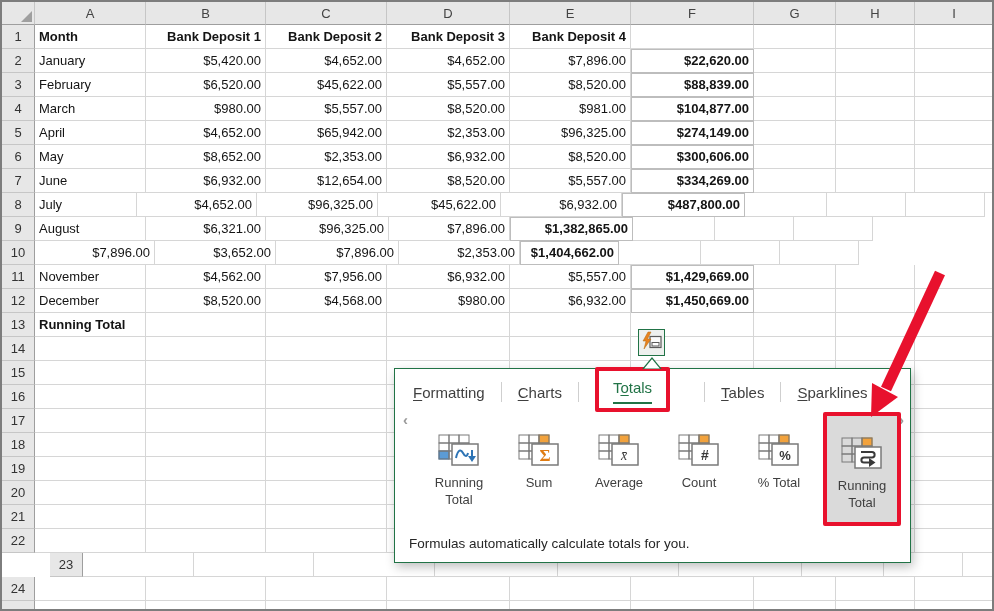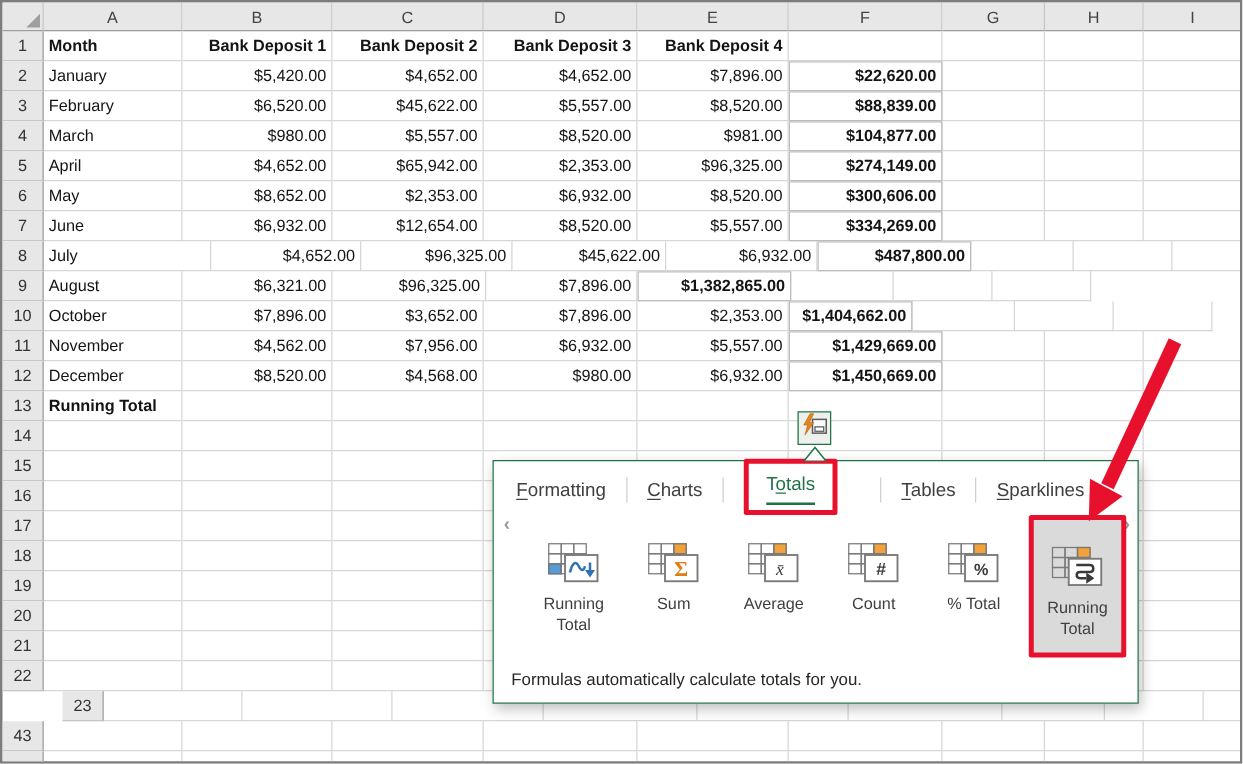--- a/index.html
+++ b/index.html
@@ -153,21 +153,21 @@
         <div class="cell num" style="width: 121px;">$12,654.00</div>
         <div class="cell num" style="width: 123px;">$8,520.00</div>
         <div class="cell num" style="width: 121px;">$5,557.00</div>
         <div class="cell num f-prev" style="width: 123px;">$334,269.00</div>
         <div class="cell num" style="width: 82px;"></div>
         <div class="cell num" style="width: 79px;"></div>
         <div class="cell num" style="width: 79px;"></div>
       </div>
       <div class="g-row">
         <div class="rowhdr" style="width: 33px;">8</div>
-        <div class="cell txt" style="width: 134px; text-align: right;">July</div>
+        <div class="cell txt" style="width: 102px; text-align: right;">July</div>
         <div class="cell num" style="width: 120px;">$4,652.00</div>
         <div class="cell num" style="width: 121px;">$96,325.00</div>
         <div class="cell num" style="width: 123px;">$45,622.00</div>
         <div class="cell num" style="width: 121px;">$6,932.00</div>
         <div class="cell num f-prev" style="width: 123px;">$487,800.00</div>
         <div class="cell num" style="width: 82px;"></div>
         <div class="cell num" style="width: 79px;"></div>
         <div class="cell num" style="width: 79px;"></div>
       </div>
       <div class="g-row">
@@ -176,21 +176,20 @@
         <div class="cell num" style="width: 120px;">$6,321.00</div>
         <div class="cell num" style="width: 123px;">$96,325.00</div>
         <div class="cell num" style="width: 121px;">$7,896.00</div>
         <div class="cell num f-prev" style="width: 123px;">$1,382,865.00</div>
         <div class="cell num" style="width: 82px;"></div>
         <div class="cell num" style="width: 79px;"></div>
         <div class="cell num" style="width: 79px;"></div>
       </div>
       <div class="g-row">
         <div class="rowhdr" style="width: 33px;">10</div>
-        <div class="cell txt" style="width: 111px;">October</div>
         <div class="cell num" style="width: 120px;">$7,896.00</div>
         <div class="cell num" style="width: 121px;">$3,652.00</div>
         <div class="cell num" style="width: 123px;">$7,896.00</div>
         <div class="cell num" style="width: 121px;">$2,353.00</div>
         <div class="cell num f-prev" style="width: 99px;">$1,404,662.00</div>
         <div class="cell num" style="width: 82px;"></div>
         <div class="cell num" style="width: 79px;"></div>
         <div class="cell num" style="width: 79px;"></div>
       </div>
       <div class="g-row">
@@ -343,21 +342,21 @@
         <div class="cell num" style="width: 120px;"></div>
         <div class="cell num" style="width: 121px;"></div>
         <div class="cell num" style="width: 123px;"></div>
         <div class="cell num" style="width: 121px;"></div>
         <div class="cell num" style="width: 123px;"></div>
         <div class="cell num" style="width: 82px;"></div>
         <div class="cell num" style="width: 79px;"></div>
         <div class="cell num" style="width: 79px;"></div>
       </div>
       <div class="g-row">
-        <div class="rowhdr" style="width: 33px;">43</div>
+        <div class="rowhdr" style="width: 33px;">24</div>
         <div class="cell txt" style="width: 111px;"></div>
         <div class="cell num" style="width: 120px;"></div>
         <div class="cell num" style="width: 121px;"></div>
         <div class="cell num" style="width: 123px;"></div>
         <div class="cell num" style="width: 121px;"></div>
         <div class="cell num" style="width: 123px;"></div>
         <div class="cell num" style="width: 82px;"></div>
         <div class="cell num" style="width: 79px;"></div>
         <div class="cell num" style="width: 79px;"></div>
       </div>

